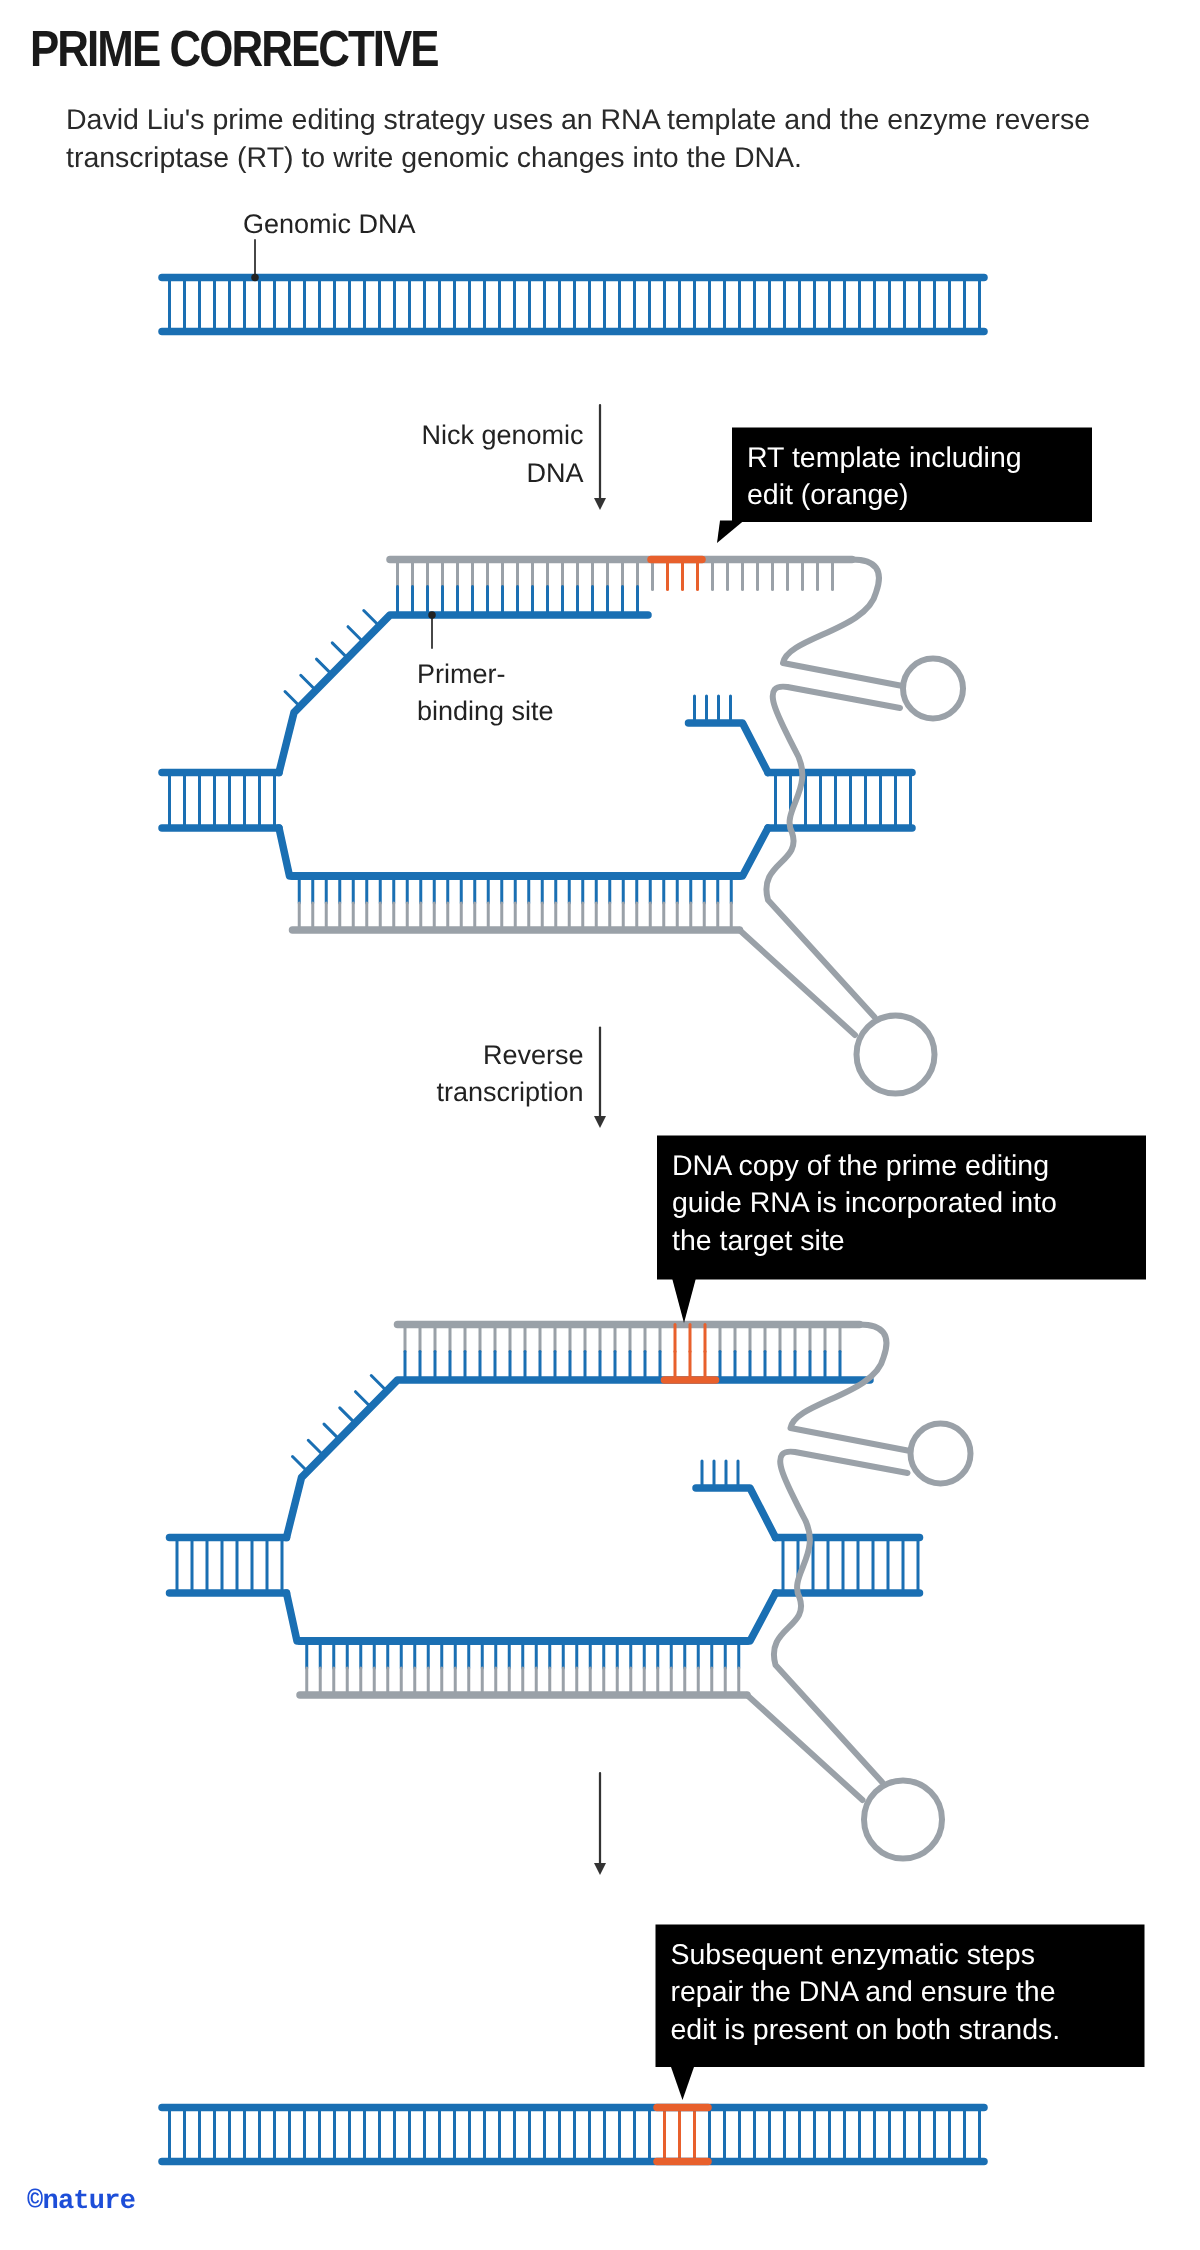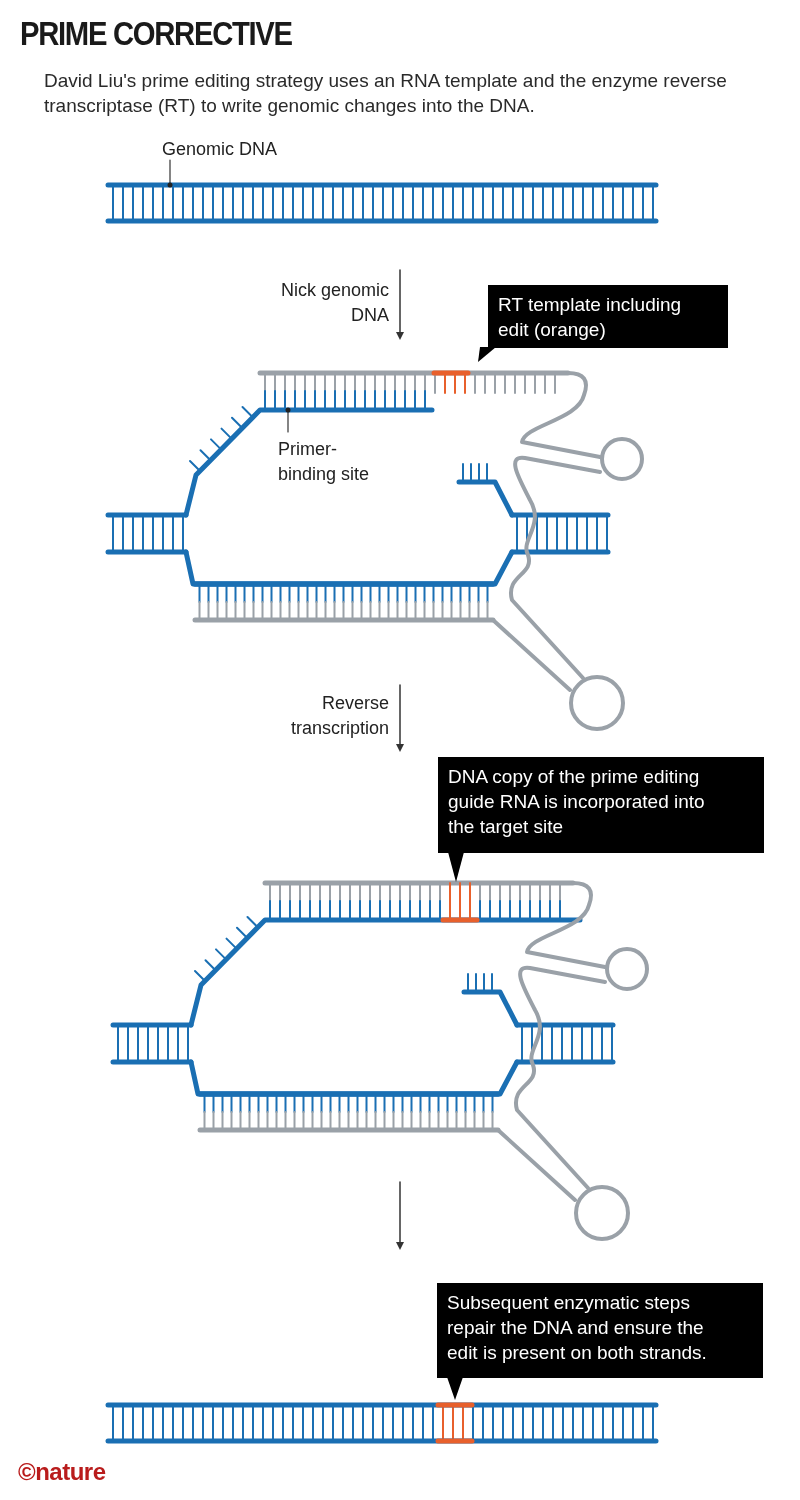--- a/index.html
+++ b/index.html
@@ -6,22 +6,22 @@
   body { width: 800px; height: 1500px; position: relative; overflow: hidden;
          font-family: "Liberation Sans", "DejaVu Sans", sans-serif; color: #222; }
   .title { position: absolute; left: 20px; top: 14px; font-family: "Liberation Sans", sans-serif;
            font-weight: bold; font-size: 34px; letter-spacing: -1.5px; color: #1a1a1a;
            transform: scaleX(0.86); transform-origin: left top; }
   .subtitle { position: absolute; left: 20px; top: 68px; width: 760px; font-size: 19px;
               line-height: 25px; color: #2a2a2a; margin-left: 24px; }
   svg#diagram { position: absolute; left: 0; top: 0; }
   .lbl { font-family: "Liberation Sans", sans-serif; font-size: 18px; fill: #222; }
   .callout-text { font-family: "Liberation Sans", sans-serif; font-size: 19px; fill: #ffffff; }
-  .logo { position: absolute; left: 18px; top: 1458px; font-family: Liberation Sans, sans-serif;
-          font-weight: bold; font-size: 24px; color: #b91c1c; letter-spacing: -0.5px; }
+  .logo { position: absolute; left: 18px; top: 1458px; font-family: Liberation Mono, monospace;
+          font-weight: bold; font-size: 18px; color: #1d4ed8; letter-spacing: -0.5px; }
 </style>
 </head>
 <body>
 
 <div class="title">PRIME CORRECTIVE</div>
 <div class="subtitle">David Liu's prime editing strategy uses an RNA template and the enzyme reverse transcriptase (RT) to write genomic changes into the DNA.</div>
 
 <svg id="diagram" width="800" height="1500" viewBox="0 0 800 1500" xmlns="http://www.w3.org/2000/svg">
     <g>
       <line x1="113" y1="185" x2="113" y2="221" stroke="#1a6fb3" stroke-width="2" stroke-linecap="round"></line>

